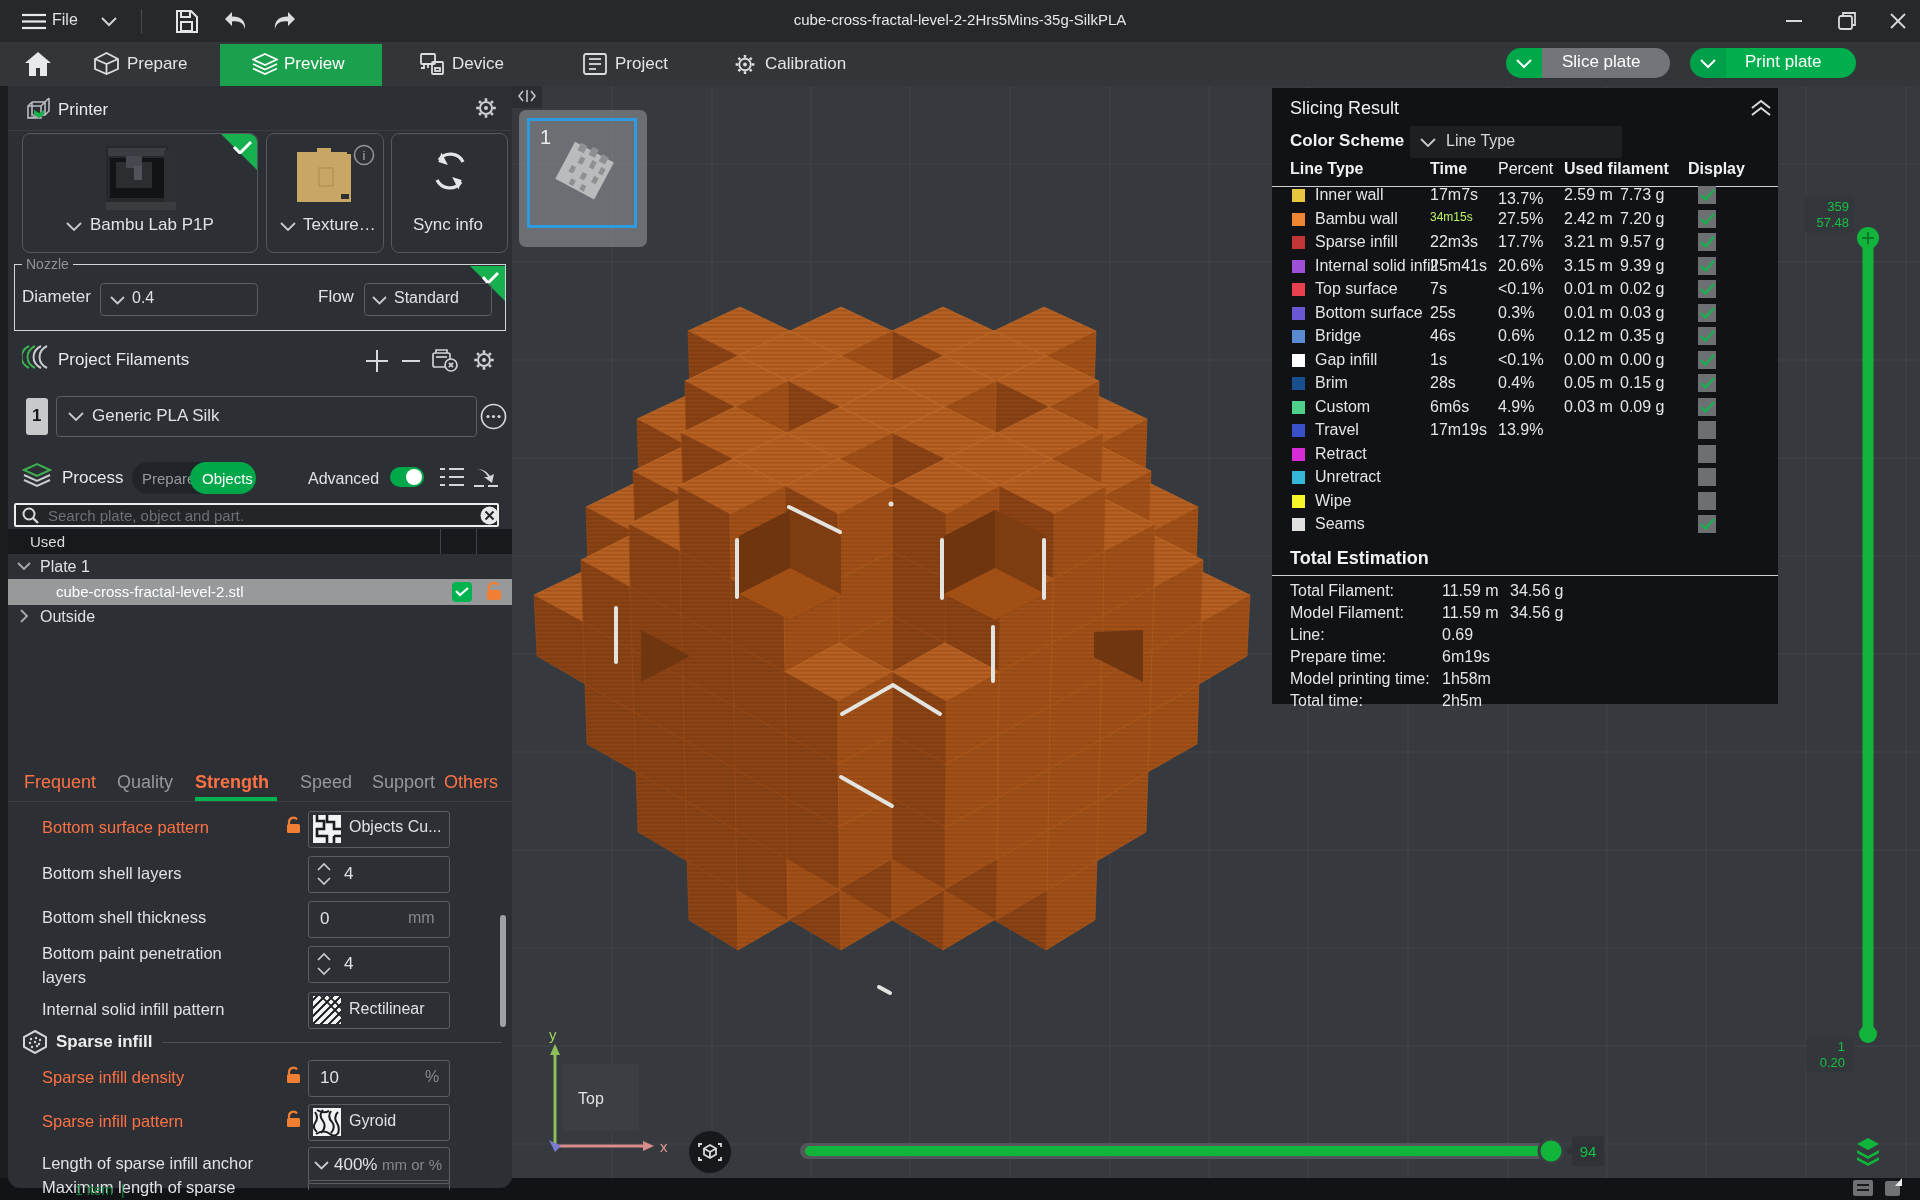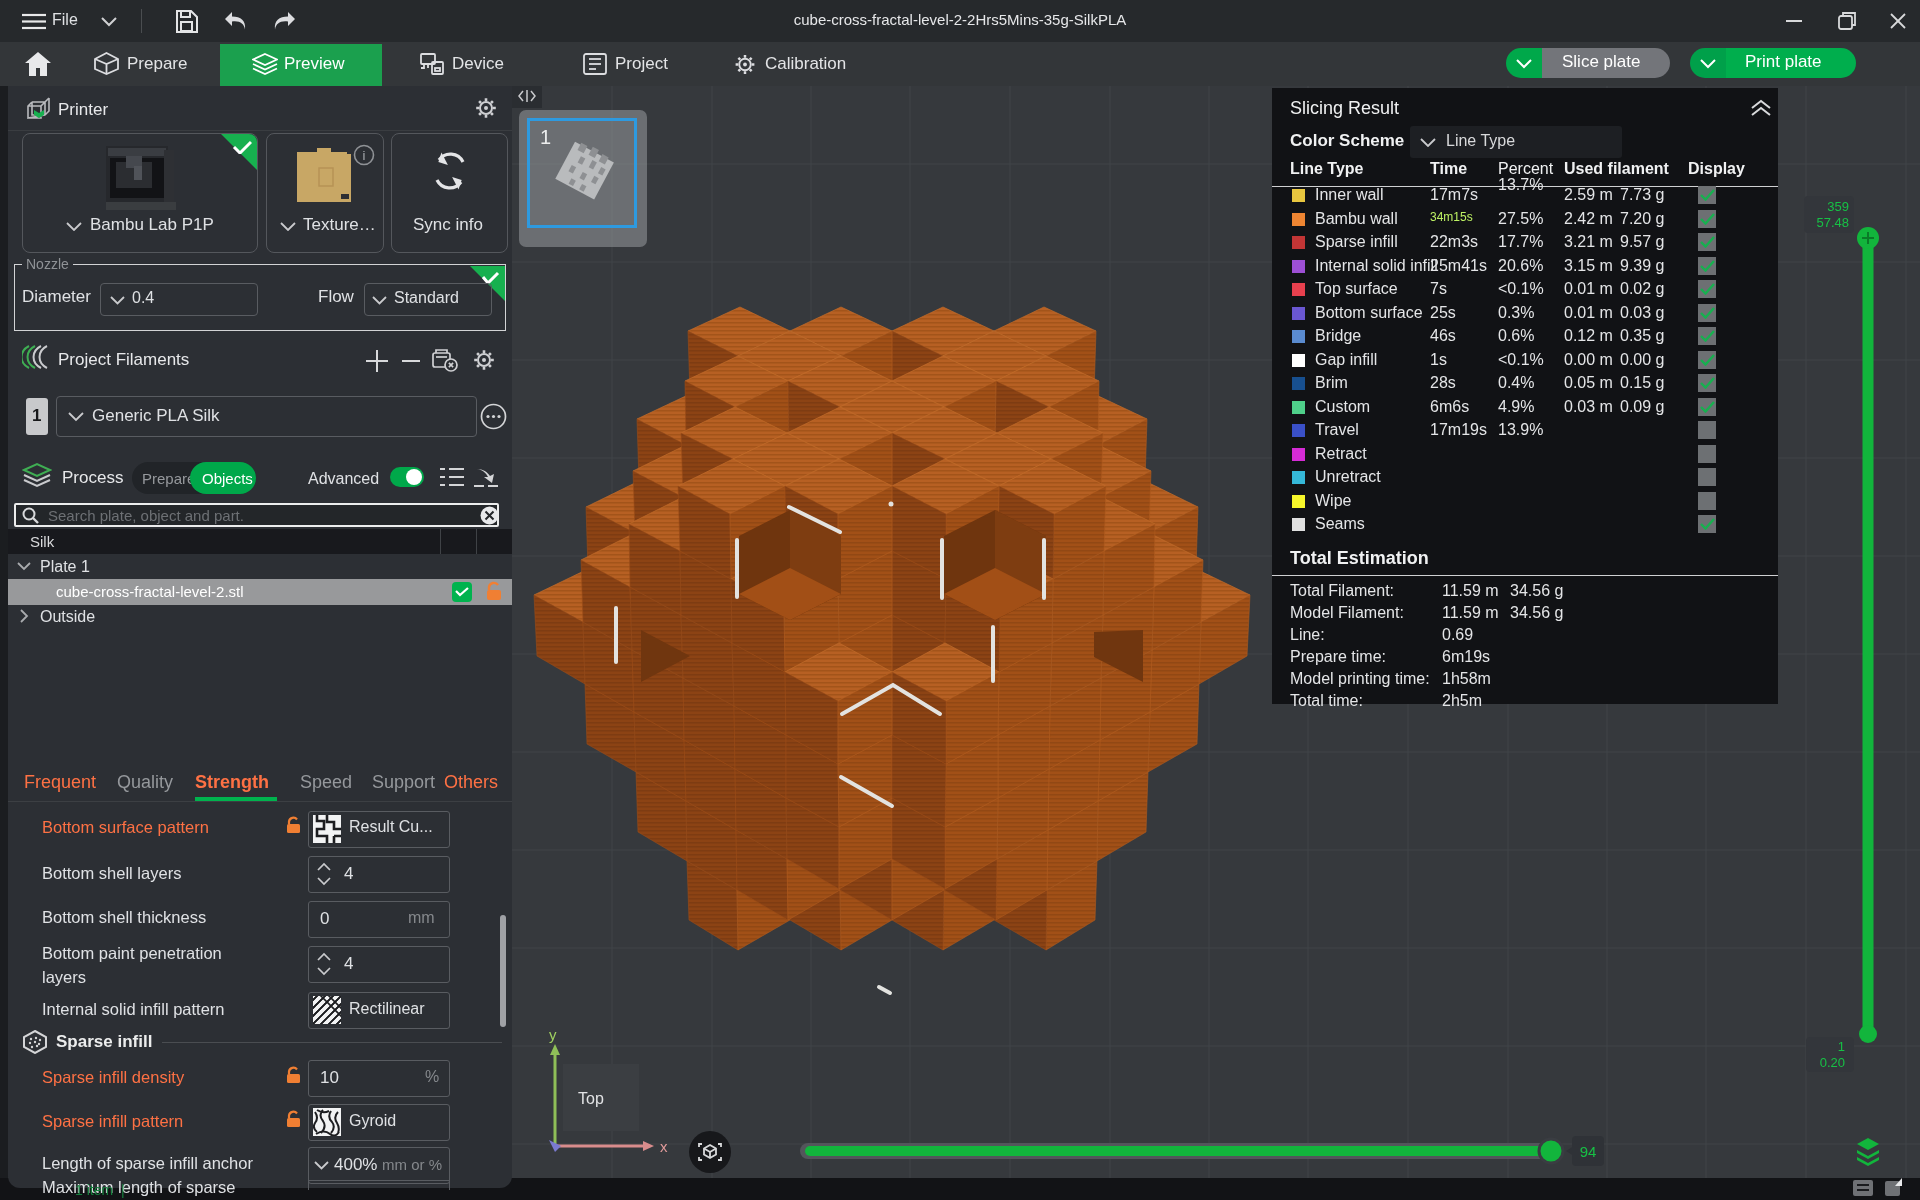--- a/index.html
+++ b/index.html
@@ -636,21 +636,21 @@
 <svg class="ico" style="left:22px;top:507px" width="17" height="17">
     <circle cx="7" cy="7" r="5.5" fill="none" stroke="#d8d9db" stroke-width="2"></circle>
     <line x1="11" y1="11" x2="16" y2="16" stroke="#d8d9db" stroke-width="2.4"></line>
   </svg>
 <div class="t" style="left:48px;top:507px;font-size:15px;color:#6d7074">Search plate, object and part.</div>
 <svg class="ico" style="left:480px;top:506px" width="19" height="19">
     <circle cx="9.5" cy="9.5" r="9" fill="#e8e9eb"></circle>
     <path d="M5.5,5.5 l8,8 M13.5,5.5 l-8,8" stroke="#232629" stroke-width="2"></path>
   </svg>
 <div class="abs" style="left:8px;top:529px;width:504px;height:25px;background:#18191d"></div>
-<div class="t" style="left:30px;top:533px;font-size:15px;color:#d9dadc">Silk</div>
+<div class="t" style="left:30px;top:533px;font-size:15px;color:#d9dadc">Used</div>
 <div class="abs" style="left:440px;top:529px;width:1px;height:25px;background:#3f4246"></div>
 <div class="abs" style="left:476px;top:529px;width:1px;height:25px;background:#3f4246"></div>
 <svg class="ico" style="left:17px;top:562px" width="14" height="9">
     <path d="M1,1 l6,6 6,-6" stroke="#a9abae" stroke-width="1.8" fill="none"></path>
   </svg>
 <div class="t" style="left:40px;top:558px;font-size:16px">Plate 1</div>
 <div class="abs" style="left:8px;top:579px;width:504px;height:26px;background:#98999b"></div>
 <div class="t" style="left:56px;top:583px;font-size:15px;color:#ffffff">cube-cross-fractal-level-2.stl</div>
 <div class="abs" style="left:452px;top:582px;width:20px;height:20px;background:#00b34e;border-radius:4px"></div>
 <svg class="ico" style="left:455px;top:587px" width="14" height="10">
@@ -677,21 +677,21 @@
     <path d="M3,8 v-2.5 a4.5,4.5 0 0 1 8,-2" fill="none" stroke="#f07f33" stroke-width="2.2"></path>
     <rect x="1" y="8" width="13" height="9" rx="1.5" fill="#f07f33"></rect>
   </svg>
 <div class="abs" style="left:308px;top:811px;width:142px;height:37px;border:1px solid #595c61;border-radius:3px"></div>
 <svg class="ico" style="left:313px;top:815px" width="28" height="28">
     <rect width="28" height="28" fill="#f2f3f4"></rect>
     <g stroke="#1c1d20" stroke-width="2.6" fill="none">
       <path d="M4,0 v6 h7 v8 h-7 v7 h10 v7 M14,0 v7 h7 v7 h7 M21,21 h7 M21,21 v7"></path>
     </g>
   </svg>
-<div class="t" style="left:349px;top:818px;font-size:16px">Result Cu...</div>
+<div class="t" style="left:349px;top:818px;font-size:16px">Objects Cu...</div>
 <div class="t" style="left:42px;top:864px;font-size:16.5px">Bottom shell layers</div>
 <div class="abs" style="left:308px;top:856px;width:142px;height:37px;border:1px solid #595c61;border-radius:3px"></div>
 <svg class="ico" style="left:316px;top:862px" width="16" height="24">
     <g fill="none" stroke="#c9cacd" stroke-width="1.7">
       <path d="M2,8 l6,-6 6,6"></path>
       <path d="M2,16 l6,6 6,-6"></path>
     </g>
   </svg>
 <div class="t" style="left:344px;top:864px;font-size:17px">4</div>
 <div class="t" style="left:42px;top:908px;font-size:16.5px">Bottom shell thickness</div>
@@ -782,21 +782,21 @@
 <div class="t" style="left:1446px;top:132px;font-size:16px;color:#d8d9db">Line Type</div>
 <div class="t" style="left:1290px;top:160px;font-size:16px;font-weight:bold;color:#f0f1f2">Line Type</div>
 <div class="t" style="left:1430px;top:160px;font-size:16px;font-weight:bold;color:#f0f1f2">Time</div>
 <div class="t" style="left:1498px;top:160px;font-size:16px;font-weight:normal;color:#f0f1f2">Percent</div>
 <div class="t" style="left:1564px;top:160px;font-size:16px;font-weight:bold;color:#f0f1f2">Used filament</div>
 <div class="t" style="left:1688px;top:160px;font-size:16px;font-weight:bold;color:#f0f1f2">Display</div>
 <div class="abs" style="left:1272px;top:186px;width:506px;height:1px;background:#cfd0d2"></div>
 <div class="abs" style="left:1292px;top:189px;width:13px;height:13px;background:#e8c63f"></div>
 <div class="t" style="left:1315px;top:186px;font-size:16px;color:#e4e5e7">Inner wall</div>
 <div class="t" style="left:1430px;top:186px;font-size:16px;color:#e4e5e7">17m7s</div>
-<div class="t" style="left:1498px;top:176px;font-size:16px;color:#e4e5e7">13.7%</div>
+<div class="t" style="left:1498px;top:190px;font-size:16px;color:#e4e5e7">13.7%</div>
 <div class="t" style="left:1564px;top:186px;font-size:16px;color:#e4e5e7">2.59 m</div>
 <div class="t" style="left:1620px;top:186px;font-size:16px;color:#e4e5e7">7.73 g</div>
 <div class="abs" style="left:1698px;top:186px;width:18px;height:18px;background:#6d7073"></div>
 <svg class="ico" style="left:1700px;top:189px" width="15" height="12">
     <path d="M1,6 l4.5,4.5 L14,1" stroke="#17b04f" stroke-width="2.4" fill="none"></path>
   </svg>
 <div class="abs" style="left:1292px;top:212.5px;width:13px;height:13px;background:#ee8532"></div>
 <div class="t" style="left:1315px;top:209.5px;font-size:16px;color:#e4e5e7">Bambu wall</div>
 <div class="t" style="left:1430px;top:209.5px;font-size:12px;color:#bef264">34m15s</div>
 <div class="t" style="left:1498px;top:209.5px;font-size:16px;color:#e4e5e7">27.5%</div>

